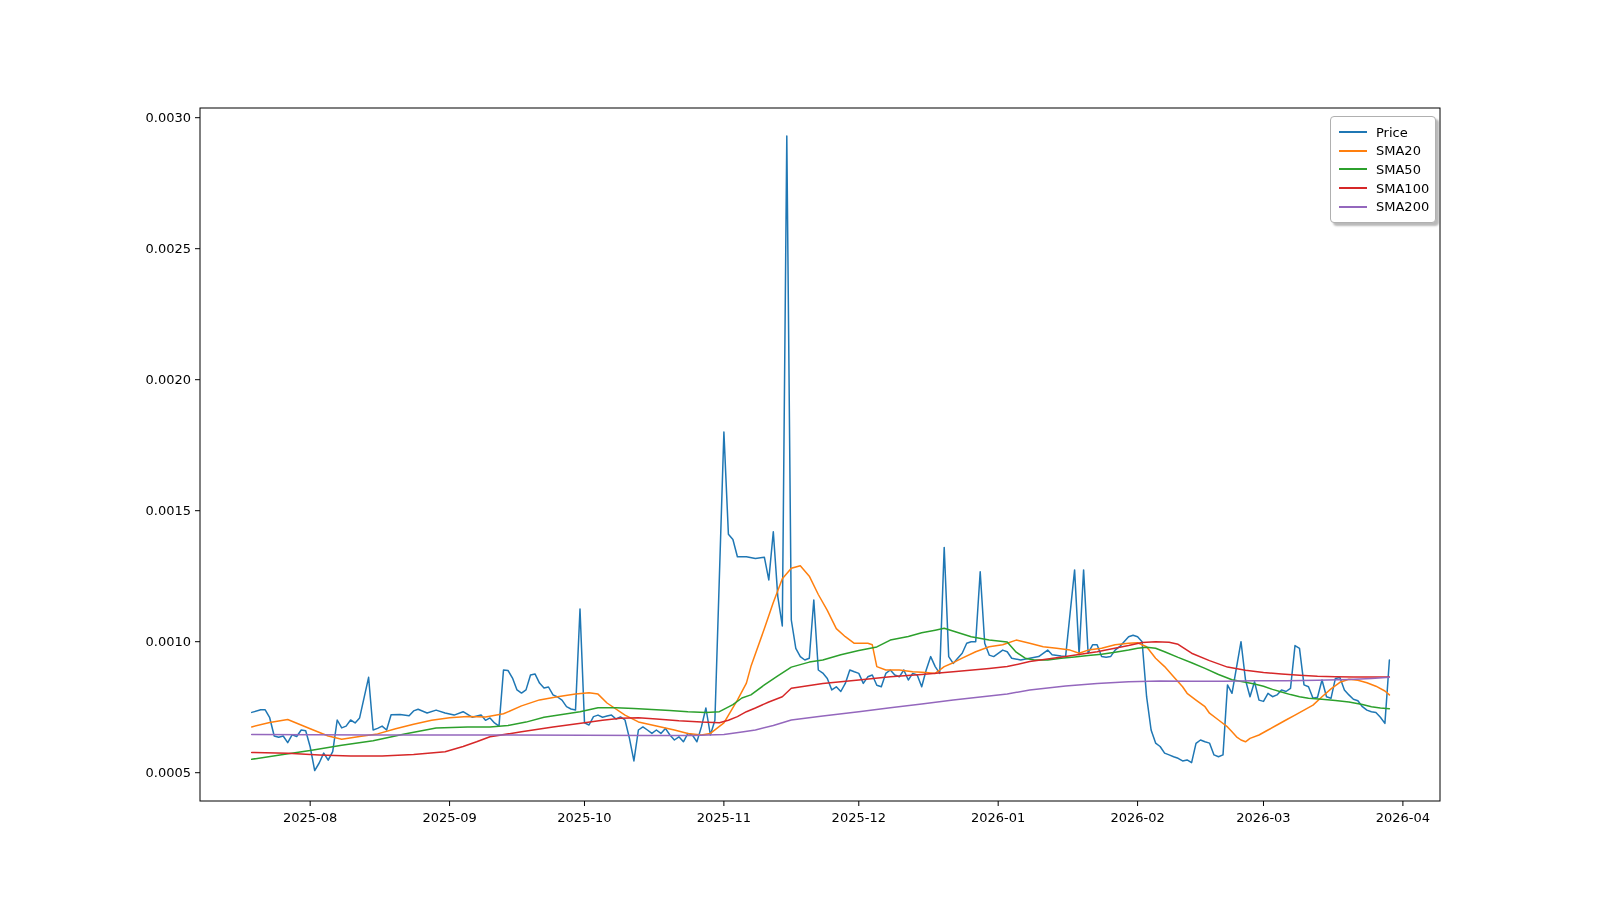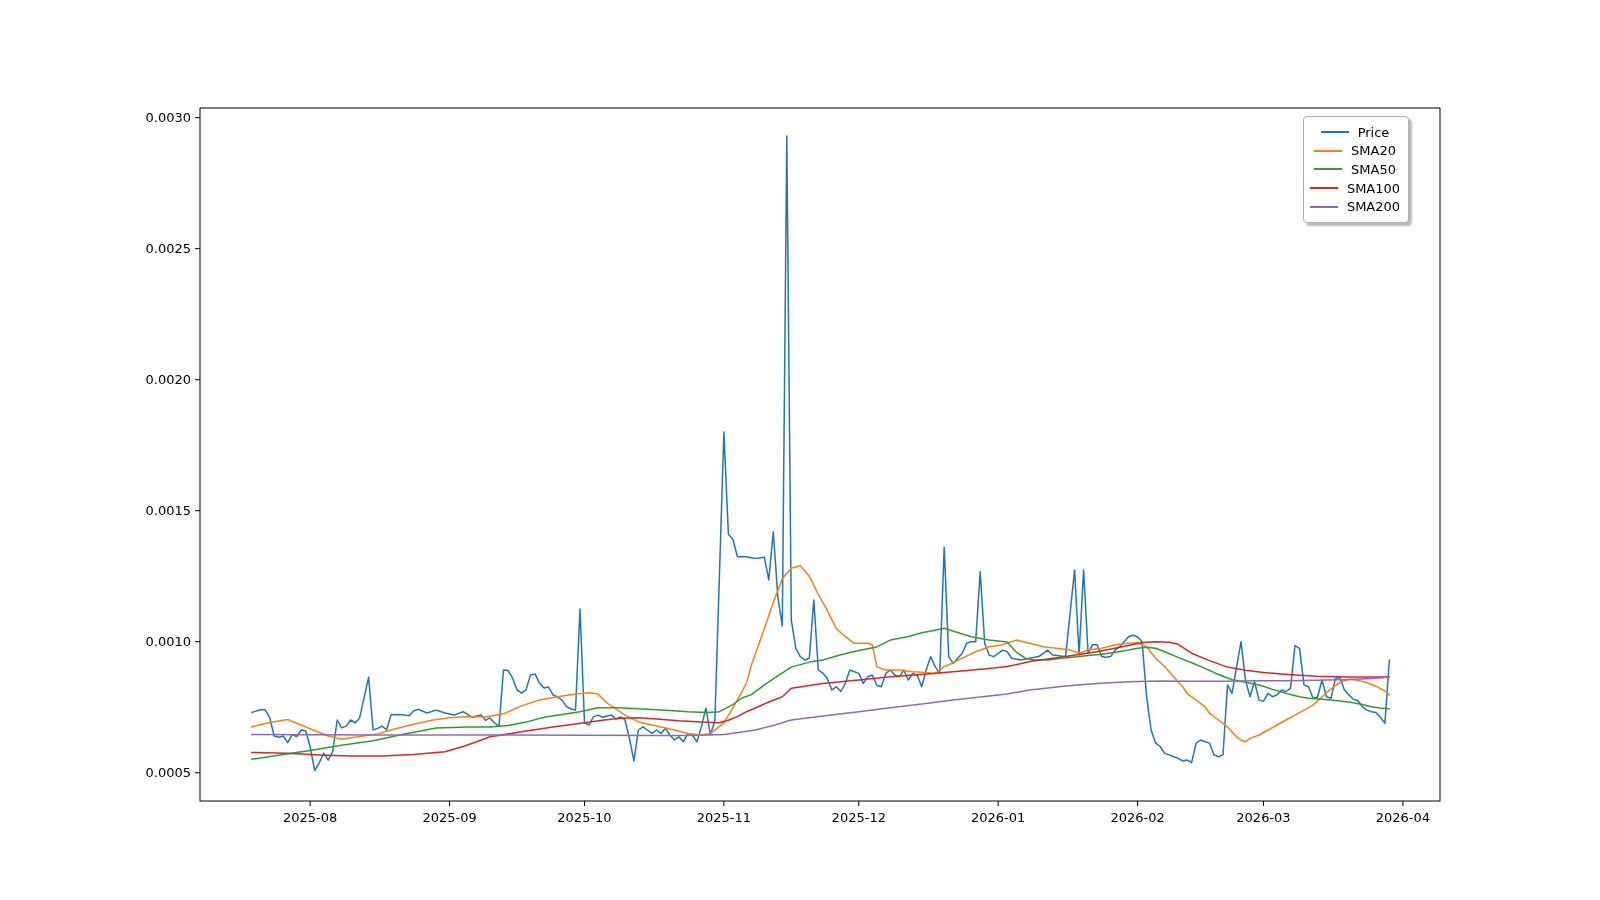--- a/index.html
+++ b/index.html
@@ -60,21 +60,21 @@
       <text x="191" y="253.19603024574678" text-anchor="end" class="tick-label">0.0025</text>
       <line x1="195" y1="117.69413988657845" x2="200" y2="117.69413988657845" stroke="#000" stroke-width="1"></line>
       <text x="191" y="122.19413988657845" text-anchor="end" class="tick-label">0.0030</text>
       <polyline points="251.7,712.4 260.7,709.8 265.2,709.8 269.7,717.7 274.2,736.0 278.7,737.3 283.2,736.0 287.7,742.6 292.2,734.7 296.7,736.5 301.2,730.0 305.7,730.8 310.2,747.0 314.7,770.6 319.2,763.0 323.7,753.1 328.2,760.1 332.7,751.7 337.2,720.0 341.7,727.9 346.1,726.1 350.6,720.0 355.1,722.9 359.6,717.9 368.6,677.3 373.1,730.0 377.6,728.4 382.1,726.1 386.6,730.0 391.1,714.8 400.1,714.5 409.1,715.8 413.6,710.9 418.1,709.3 427.1,713.0 436.1,710.1 445.1,713.0 454.1,715.1 463.1,711.7 472.1,717.2 481.1,715.1 485.5,720.3 490.0,717.9 494.5,722.9 499.0,726.1 503.5,670.0 508.0,670.5 512.5,678.1 517.0,689.9 521.5,693.1 526.0,689.9 530.5,675.0 535.0,673.9 539.5,683.1 544.0,688.1 548.5,687.0 553.0,694.9 557.5,697.0 562.0,700.1 566.5,706.7 571.0,709.0 575.5,710.1 580.0,609.0 584.5,722.9 589.0,725.0 593.5,716.6 598.0,715.1 602.5,717.2 607.0,716.1 611.5,715.1 616.0,719.0 620.5,716.9 625.0,720.0 629.4,738.1 633.9,760.9 638.4,730.0 642.9,726.9 647.4,730.0 651.9,733.4 656.4,730.0 660.9,733.4 665.4,728.4 669.9,735.0 674.4,740.0 678.9,736.8 683.4,741.8 687.9,733.4 692.4,735.0 696.9,741.8 701.4,726.9 705.9,708.0 710.4,735.0 714.9,720.3 723.9,432.1 728.4,534.3 732.9,539.5 737.4,556.8 746.4,556.8 755.4,558.4 764.4,557.3 768.8,579.9 773.3,531.7 777.8,596.6 782.3,626.0 786.8,136.0 791.3,620.0 795.8,648.3 800.3,656.6 804.8,660.0 809.3,658.2 813.8,600.0 818.3,670.0 822.8,673.1 827.3,678.4 831.8,689.9 836.3,686.8 840.8,691.5 845.3,683.4 849.8,670.0 854.3,671.8 858.8,673.4 863.3,683.4 867.8,676.8 872.3,675.0 876.8,685.2 881.3,686.8 885.8,673.4 890.3,670.0 894.8,675.0 899.3,676.8 903.8,670.0 908.3,680.0 912.7,673.4 917.2,675.0 921.7,686.8 926.2,670.0 930.7,656.6 935.2,666.6 939.7,673.4 944.2,547.4 948.7,656.6 953.2,663.4 957.7,658.2 962.2,653.2 966.7,643.3 971.2,641.7 975.7,641.7 980.2,571.7 984.7,643.3 989.2,655.1 993.7,656.6 1002.7,650.1 1007.2,651.7 1011.7,658.2 1020.7,660.0 1029.7,658.2 1038.7,656.6 1047.7,650.1 1052.1,654.8 1061.1,656.1 1065.6,656.6 1074.6,569.9 1079.1,654.8 1083.6,569.9 1088.1,653.2 1092.6,644.8 1097.1,644.8 1101.6,656.6 1106.1,657.2 1110.6,656.6 1115.1,650.1 1119.6,646.7 1128.6,636.7 1133.1,635.2 1137.6,636.7 1142.1,641.7 1146.6,696.7 1151.1,730.0 1155.6,743.1 1160.1,746.5 1164.6,753.1 1169.1,754.9 1173.6,756.7 1178.1,758.3 1182.6,760.9 1187.1,759.9 1191.6,762.7 1196.0,743.4 1200.5,740.0 1205.0,741.8 1209.5,743.1 1214.0,754.9 1218.5,756.7 1223.0,754.9 1227.5,684.9 1232.0,693.3 1241.0,641.7 1245.5,680.0 1250.0,696.7 1254.5,681.8 1259.0,700.1 1263.5,701.4 1268.0,693.3 1272.5,696.7 1277.0,694.9 1281.5,689.9 1286.0,691.5 1290.5,688.3 1295.0,645.6 1299.5,648.3 1304.0,684.9 1308.5,686.8 1313.0,698.3 1317.5,697.2 1322.0,680.0 1326.5,696.7 1331.0,698.3 1335.4,678.4 1339.9,677.6 1344.4,689.9 1348.9,694.9 1353.4,699.3 1357.9,700.7 1362.4,706.7 1366.9,710.1 1371.4,711.7 1375.9,712.4 1380.4,717.2 1384.9,723.4 1389.4,660.0" fill="none" stroke="#1f77b4" stroke-width="1.5" stroke-linejoin="round" stroke-linecap="round"></polyline>
       <polyline points="251.7,726.9 269.7,722.4 287.7,719.5 310.2,728.7 328.2,736.0 341.7,739.2 359.6,736.5 377.6,733.9 395.6,728.7 413.6,724.2 431.6,720.3 449.6,717.7 467.6,716.6 485.5,716.9 503.5,713.8 521.5,705.9 539.5,699.9 557.5,696.7 575.5,694.1 589.0,692.8 598.0,694.1 607.0,703.0 625.0,715.1 638.4,721.9 656.4,726.1 674.4,730.0 687.9,733.4 701.4,735.0 710.4,733.4 723.9,722.9 737.4,700.1 746.4,683.1 750.9,666.6 764.4,628.6 773.3,602.4 782.3,578.8 791.3,568.3 800.3,565.7 809.3,576.2 818.3,594.5 827.3,610.3 836.3,628.6 845.3,636.7 854.3,643.3 867.8,643.3 872.3,644.8 876.8,666.6 885.8,670.0 899.3,670.0 912.7,671.8 926.2,672.6 935.2,673.4 944.2,666.6 953.2,662.7 962.2,658.2 975.7,651.7 989.2,646.7 1002.7,644.8 1016.2,640.1 1029.7,643.3 1043.2,646.7 1056.6,648.3 1070.1,650.1 1079.1,653.2 1088.1,650.1 1101.6,648.3 1115.1,644.8 1128.6,643.3 1137.6,642.7 1146.6,646.7 1155.6,658.2 1164.6,666.6 1173.6,676.8 1182.6,686.8 1187.1,693.3 1196.0,700.1 1205.0,706.7 1209.5,713.2 1218.5,720.0 1227.5,726.9 1232.0,731.8 1236.5,736.8 1241.0,740.0 1245.5,741.8 1250.0,738.4 1259.0,735.0 1268.0,730.0 1277.0,725.0 1286.0,720.0 1295.0,715.1 1304.0,710.1 1313.0,705.1 1322.0,696.7 1331.0,688.9 1339.9,682.3 1348.9,679.2 1357.9,680.2 1366.9,682.8 1375.9,686.2 1384.9,691.0 1389.4,694.9" fill="none" stroke="#ff7f0e" stroke-width="1.5" stroke-linejoin="round" stroke-linecap="round"></polyline>
       <polyline points="251.7,759.3 283.2,754.4 310.2,750.4 341.7,745.2 373.1,740.7 404.6,733.9 436.1,727.9 467.6,726.9 490.0,726.9 508.0,725.5 526.0,722.1 544.0,717.2 562.0,714.5 580.0,711.7 598.0,707.7 616.0,707.7 633.9,708.5 651.9,709.6 669.9,710.6 687.9,711.7 705.9,712.4 719.4,711.7 732.9,704.6 741.9,698.0 750.9,694.9 764.4,684.9 777.8,675.8 791.3,667.1 809.3,662.1 822.8,660.0 840.8,654.8 858.8,650.6 876.8,646.9 890.3,640.1 908.3,636.5 921.7,632.8 935.2,630.2 944.2,628.3 957.7,632.5 971.2,636.7 989.2,640.1 1007.2,642.0 1016.2,652.2 1025.2,658.2 1034.2,660.0 1047.7,660.0 1061.1,658.2 1074.6,656.9 1088.1,655.6 1101.6,654.3 1115.1,652.2 1128.6,650.1 1137.6,648.3 1146.6,647.2 1155.6,648.3 1164.6,651.7 1178.1,657.4 1191.6,662.7 1205.0,668.4 1218.5,674.5 1232.0,679.7 1245.5,682.3 1254.5,683.9 1263.5,686.2 1272.5,689.4 1281.5,692.0 1290.5,694.6 1299.5,696.7 1308.5,698.3 1322.0,699.3 1335.4,700.4 1348.9,702.0 1362.4,704.6 1371.4,706.7 1380.4,708.0 1389.4,708.8" fill="none" stroke="#2ca02c" stroke-width="1.5" stroke-linejoin="round" stroke-linecap="round"></polyline>
       <polyline points="251.7,752.5 287.7,753.3 319.2,754.9 350.6,755.9 382.1,755.9 413.6,754.4 445.1,751.7 463.1,746.5 476.6,741.8 490.0,736.8 521.5,731.8 553.0,726.9 584.5,722.7 602.5,720.3 620.5,718.2 638.4,717.7 656.4,719.0 678.9,720.8 701.4,722.1 719.4,722.7 728.4,720.3 737.4,716.6 746.4,711.7 755.4,708.0 768.8,702.0 782.3,696.7 791.3,688.3 822.8,683.4 858.8,680.0 890.3,676.8 921.7,674.5 953.2,671.8 989.2,668.4 1007.2,666.6 1029.7,661.6 1065.6,656.6 1097.1,651.7 1128.6,645.6 1142.1,642.5 1155.6,641.7 1169.1,642.2 1178.1,644.3 1191.6,653.2 1209.5,660.6 1227.5,667.1 1245.5,670.3 1263.5,672.6 1281.5,673.9 1299.5,675.2 1317.5,676.3 1335.4,676.8 1353.4,677.1 1371.4,677.1 1389.4,677.1" fill="none" stroke="#d62728" stroke-width="1.5" stroke-linejoin="round" stroke-linecap="round"></polyline>
       <polyline points="251.7,734.5 310.2,734.7 373.1,735.0 449.6,735.0 512.5,735.0 584.5,735.2 647.4,735.5 692.4,735.5 723.9,734.5 741.9,732.1 755.4,730.0 773.3,725.5 791.3,720.0 822.8,716.1 858.8,711.7 890.3,707.7 921.7,704.1 953.2,700.1 989.2,695.9 1007.2,694.1 1029.7,689.9 1065.6,686.0 1097.1,683.4 1128.6,681.8 1160.1,681.0 1191.6,681.3 1223.0,681.3 1254.5,680.7 1286.0,680.7 1317.5,680.2 1348.9,679.4 1371.4,678.4 1389.4,677.3" fill="none" stroke="#9467bd" stroke-width="1.5" stroke-linejoin="round" stroke-linecap="round"></polyline>
     </svg>
 
-  <div id="legend" style="left: 1303px; top: 116px; width: 106px; height: 107px; align-items: center;">
+  <div id="legend" style="left: 1330px; top: 116px; width: 106px; height: 107px;">
     <div class="legend-row">
       <span class="legend-swatch" style="border-top-color: rgb(31, 119, 180);"></span>
       <span class="legend-label">Price</span>
     </div>
     <div class="legend-row">
       <span class="legend-swatch" style="border-top-color: rgb(255, 127, 14);"></span>
       <span class="legend-label">SMA20</span>
     </div>
     <div class="legend-row">
       <span class="legend-swatch" style="border-top-color: rgb(44, 160, 44);"></span>

